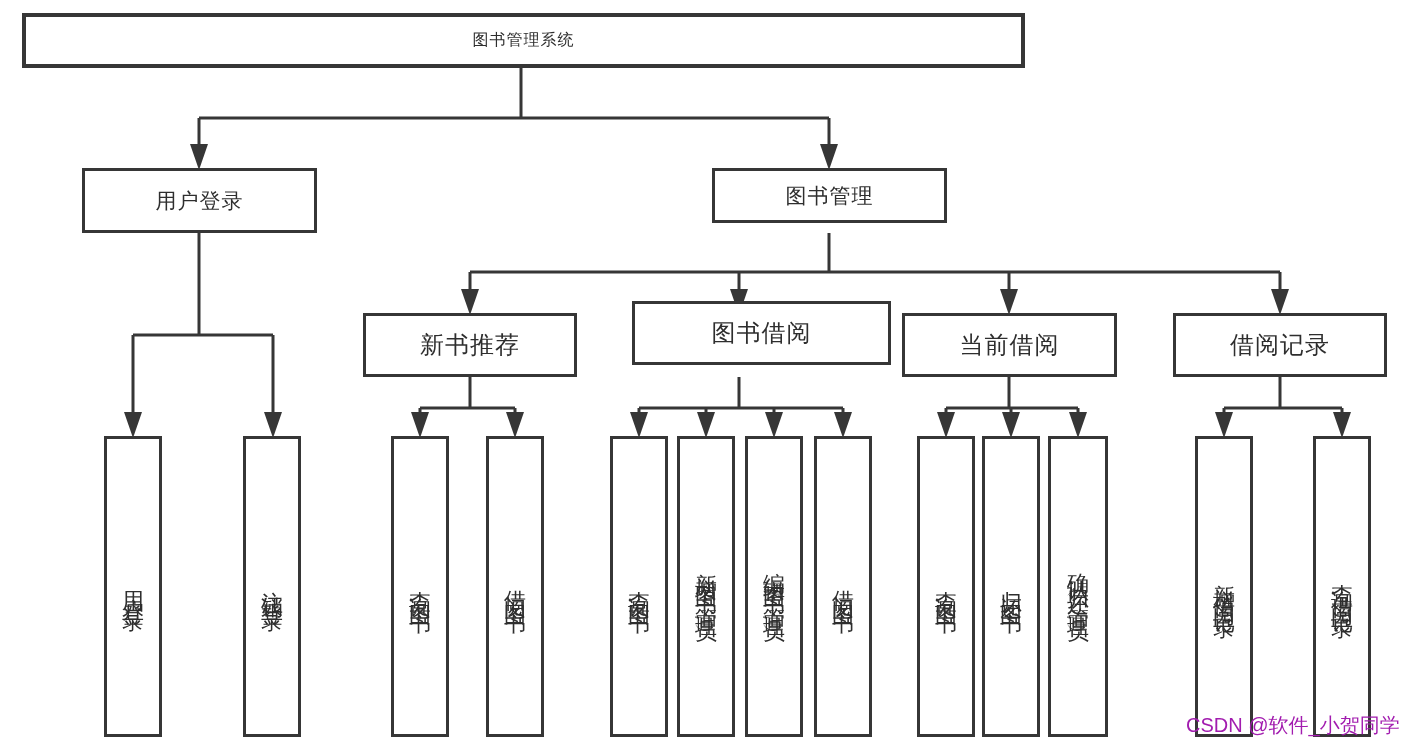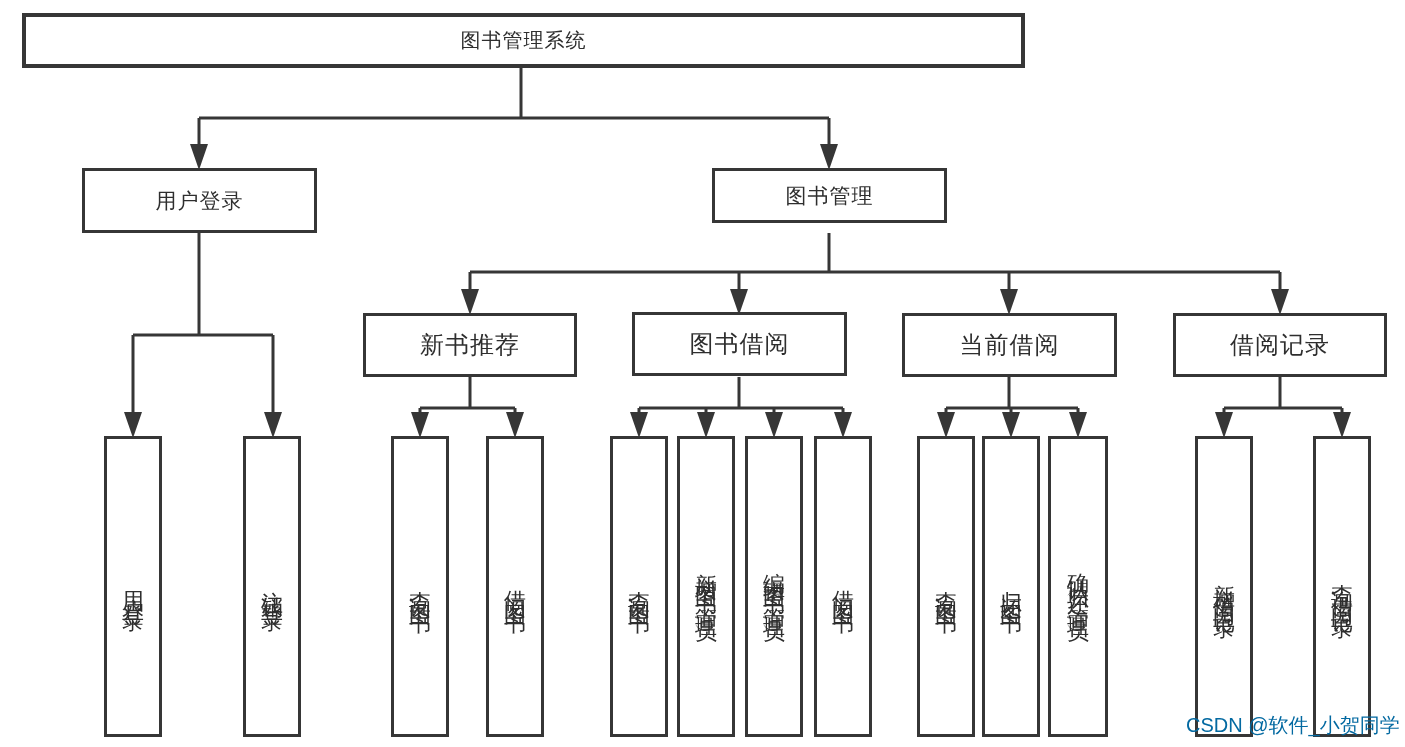--- a/index.html
+++ b/index.html
@@ -15,36 +15,36 @@
   .box{
     position:absolute;
     box-sizing:border-box;
     border:3px solid #363636;
     background:#ffffff;
     display:flex;
     align-items:center;
     justify-content:center;
     text-align:center;
   }
-  .root{border-width:4px;font-size:20px;letter-spacing:1px;}
+  .root{border-width:4px;font-size:16px;letter-spacing:1px;}
   .lvl2{font-size:21px;letter-spacing:1px;}
   .lvl3{font-size:24px;letter-spacing:1px;}
   .leaf{
     writing-mode:vertical-rl;
     text-orientation:mixed;
     font-size:22px;
     letter-spacing:7px;
     line-height:1.1;
     padding:6px 0;
   }
   .watermark{
     position:absolute;
     left:1186px;top:712px;
     font-size:20px;
-    color:#0369a1;
+    color:#a21caf;
     white-space:nowrap;
   }
 </style>
 </head>
 <body>
 
 <div class="canvas">
 
   <svg class="wires" width="1405" height="747" viewBox="0 0 1405 747">
     <path fill="none" stroke="#363636" stroke-width="3" d="
@@ -77,21 +77,21 @@
       <polygon points="1333,412 1351,412 1342,438"></polygon>
     </g>
   </svg>
 
   <div class="box root" style="left:22px;top:13px;width:1003px;height:55px">图书管理系统</div>
 
   <div class="box lvl2" style="left:82px;top:168px;width:235px;height:65px">用户登录</div>
   <div class="box lvl2" style="left:712px;top:168px;width:235px;height:55px">图书管理</div>
 
   <div class="box lvl3" style="left:363px;top:313px;width:214px;height:64px">新书推荐</div>
-  <div class="box lvl3" style="left:632px;top:312px;width:215px;height:64px">图书借阅</div>
+  <div class="box lvl3" style="left:632px;top:301px;width:259px;height:64px">图书借阅</div>
   <div class="box lvl3" style="left:902px;top:313px;width:215px;height:64px">当前借阅</div>
   <div class="box lvl3" style="left:1173px;top:313px;width:214px;height:64px">借阅记录</div>
 
   <div class="box leaf" style="left:104px;top:436px;width:58px;height:301px">用户登录</div>
   <div class="box leaf" style="left:243px;top:436px;width:58px;height:301px">注销登录</div>
 
   <div class="box leaf" style="left:391px;top:436px;width:58px;height:301px">查询图书</div>
   <div class="box leaf" style="left:486px;top:436px;width:58px;height:301px">借阅图书</div>
 
   <div class="box leaf" style="left:610px;top:436px;width:58px;height:301px">查询图书</div>

